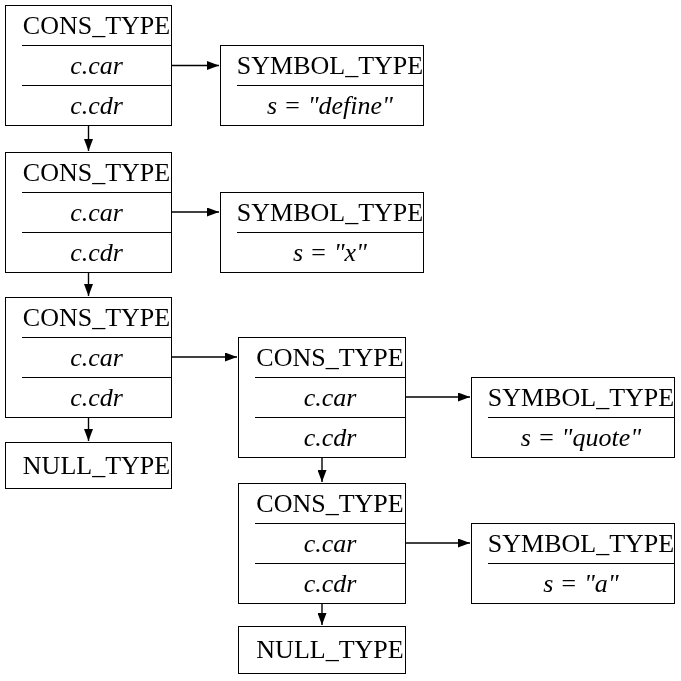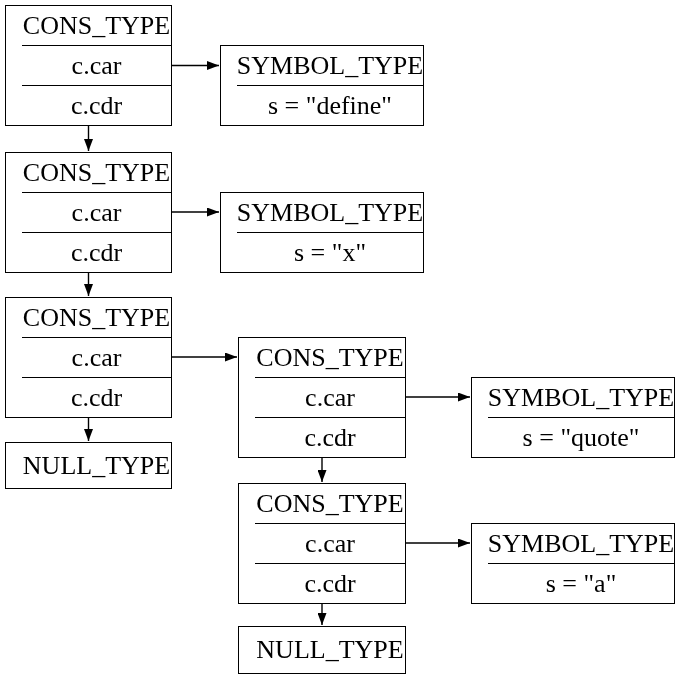--- a/index.html
+++ b/index.html
@@ -37,20 +37,21 @@
     display: flex;
     align-items: center;
     justify-content: center;
     font-size: 26px;
     line-height: 1;
     white-space: nowrap;
     overflow: hidden;
   }
   .row + .row {
     border-top: 1.3px solid #000000;
+    font-style: italic;
   }
 </style>
 </head>
 <body>
 
 <div class="canvas">
 
   <svg class="edges-layer" width="681" height="681" viewBox="0 0 681 681">
     <defs>
       <marker id="arrow" viewBox="0 0 12 9" refX="12" refY="4.5" markerWidth="12" markerHeight="9" markerUnits="userSpaceOnUse" orient="auto">

